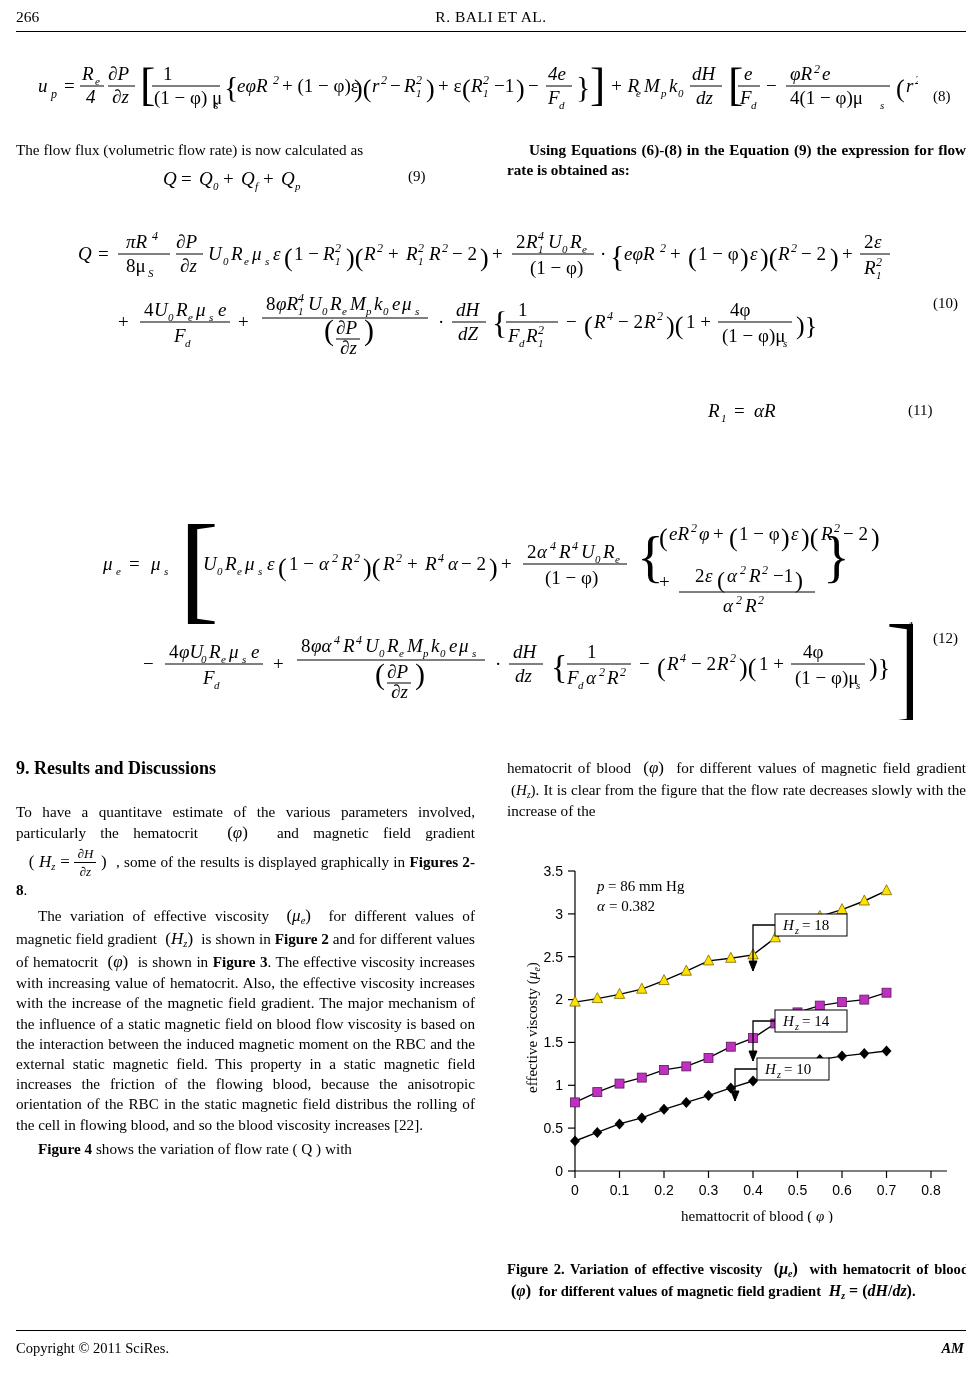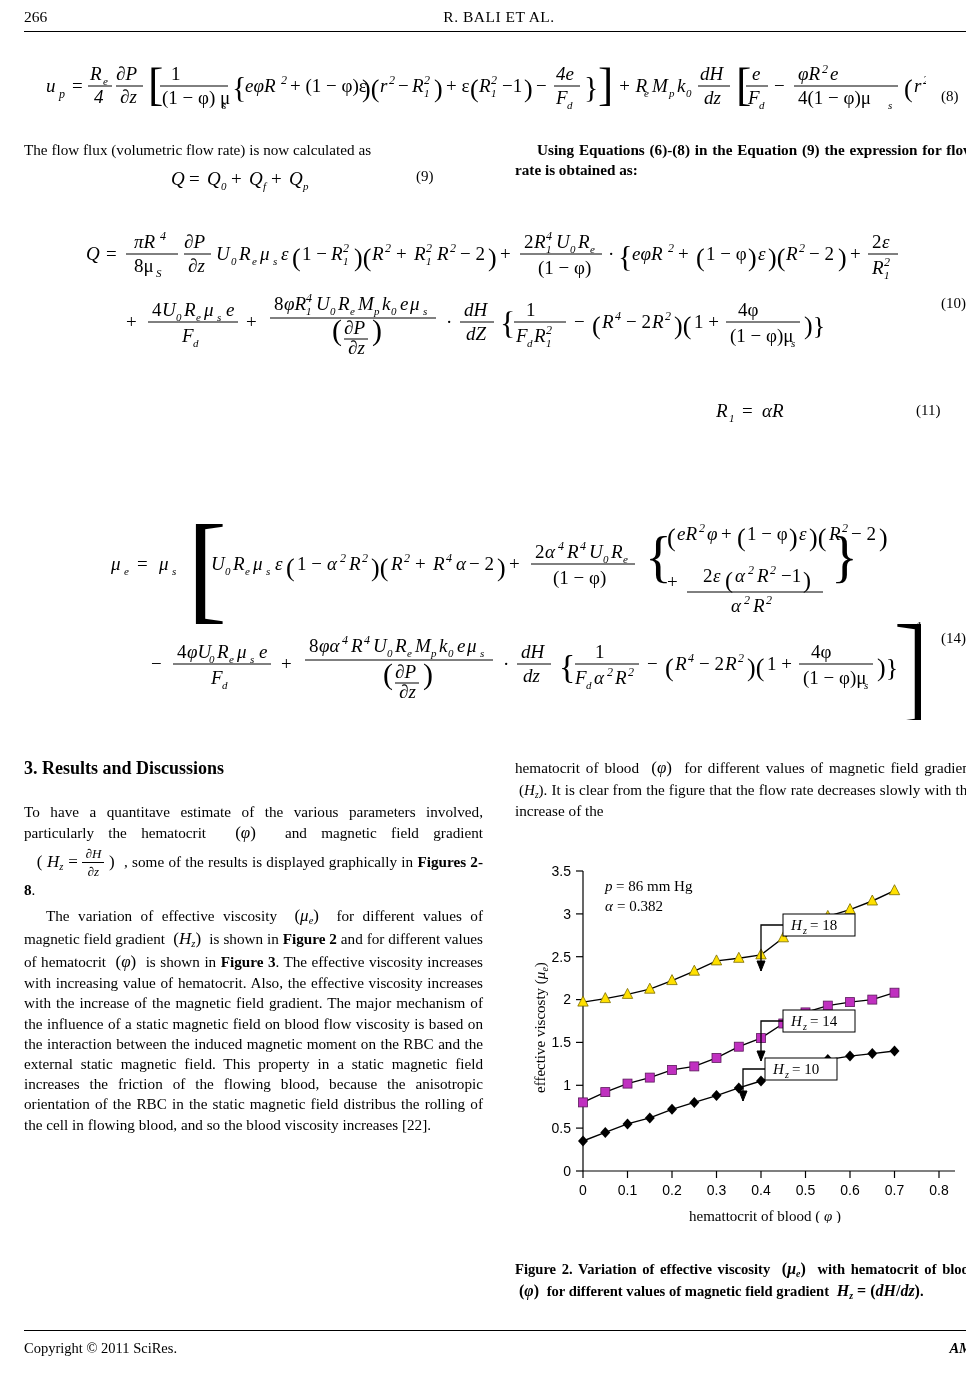--- a/index.html
+++ b/index.html
@@ -7,21 +7,21 @@
     width: 966px;
     height: 1386px;
     background: #ffffff;
     font-family: "Liberation Serif", serif;
     color: #000000;
     position: relative;
     overflow: hidden;
   }
   .page {
     position: absolute;
-    left: 16px; top: 0;
+    left: 8px; top: 0;
     width: 778px; height: 1386px;
   }
   
   .hdr {
     position:absolute; left:0; top:8px; width:966px;
     font-size:15.5px;
   }
   .hdr-num { position:absolute; left:8px; top:0; }
   .hdr-title {
     position:absolute; left:0; top:0; width:966px; text-align:center;
@@ -478,24 +478,24 @@
         <text x="700" y="158" font-style="normal">4φ</text>
         <line x1="688" y1="164" x2="762" y2="164" stroke="#000" stroke-width="1"></line>
         <text x="692" y="184" font-style="normal">(1 − φ)μ</text>
           <text x="753" y="189" font-size="11">s</text>
         <text x="766" y="176" font-size="26" font-style="normal">)}</text>
         <text x="782" y="208" font-size="120" font-style="normal">]</text>
         <text x="798" y="130" font-size="13" font-style="normal">−1</text>
       </g>
     </svg>
   </div>
-  <div class="eqnum" style="left:925px; top:630px;">(14)</div>
+  <div class="eqnum" style="left:925px; top:630px;">(12)</div>
 
   <div class="col colL" style="top:757px;">
-    <div class="sec-head">3. Results and Discussions</div>
+    <div class="sec-head">9. Results and Discussions</div>
   </div>
 
   <div class="col colL" style="top:802px;">
     <p style="margin:0 0 0 0;">
       <span>To have a quantitave estimate of the various parameters involved, particularly the hematocrit</span>
       <span style="font-size:17px;">&nbsp;(<span class="it">φ</span>)&nbsp;</span>
       <span>and magnetic field gradient</span>
       <span style="font-size:17px; white-space:nowrap;margin-left:8px;">
         &nbsp;(&nbsp;<span class="it">H<sub>z</sub></span> =
         <span class="frac" style="font-size:13px;"><span class="n">∂<span class="it">H</span></span><span class="d">∂<span class="it">z</span></span></span>&nbsp;)&nbsp;
@@ -503,20 +503,23 @@
     </p>
     <p style="margin:4px 0 0 0; text-indent:22px;">
       <span>The variation of effective viscosity</span>
       <span style="font-size:17px;">&nbsp;(<span class="it">μ<sub>e</sub></span>)&nbsp;</span>
       <span>for different values of magnetic field gradient</span>
       <span style="font-size:17px;">&nbsp;(<span class="it">H<sub>z</sub></span>)&nbsp;</span>
       <span>is shown in </span><b>Figure 2</b><span> and for different values of hematocrit</span>
       <span style="font-size:17px;">&nbsp;(<span class="it">φ</span>)&nbsp;</span>
       <span>is shown in </span><b>Figure 3</b><span>. The effective viscosity increases with increasing value of hematocrit. Also, the effective viscosity increases with the increase of the magnetic field gradient. The major mechanism of the influence of a static magnetic field on blood flow viscosity is based on the interaction between the induced magnetic moment on the RBC and the external static magnetic field. This property in a static magnetic field increases the friction of the flowing blood, because the anisotropic orientation of the RBC in the static magnetic field distribus the rolling of the cell in flowing blood, and so the blood viscosity increases [22].</span>
     </p>
+    <p style="margin:4px 0 0 0; text-indent:22px;">
+      <b>Figure 4</b><span> shows the variation of flow rate ( Q ) with</span>
+    </p>
   </div>
 
   <div class="col colR" style="top:757px;">
     <p style="margin:0;">
       <span>hematocrit of blood</span>
       <span style="font-size:17px;">&nbsp;(<span class="it">φ</span>)&nbsp;</span>
       <span>for different values of magnetic field gradient</span>
       <span style="font-size:15px;">&nbsp;(<span class="it">H<sub>z</sub></span>)</span><span>. It is clear from the figure that the flow rate decreases slowly with the increase of the</span>
     </p>
   </div>

